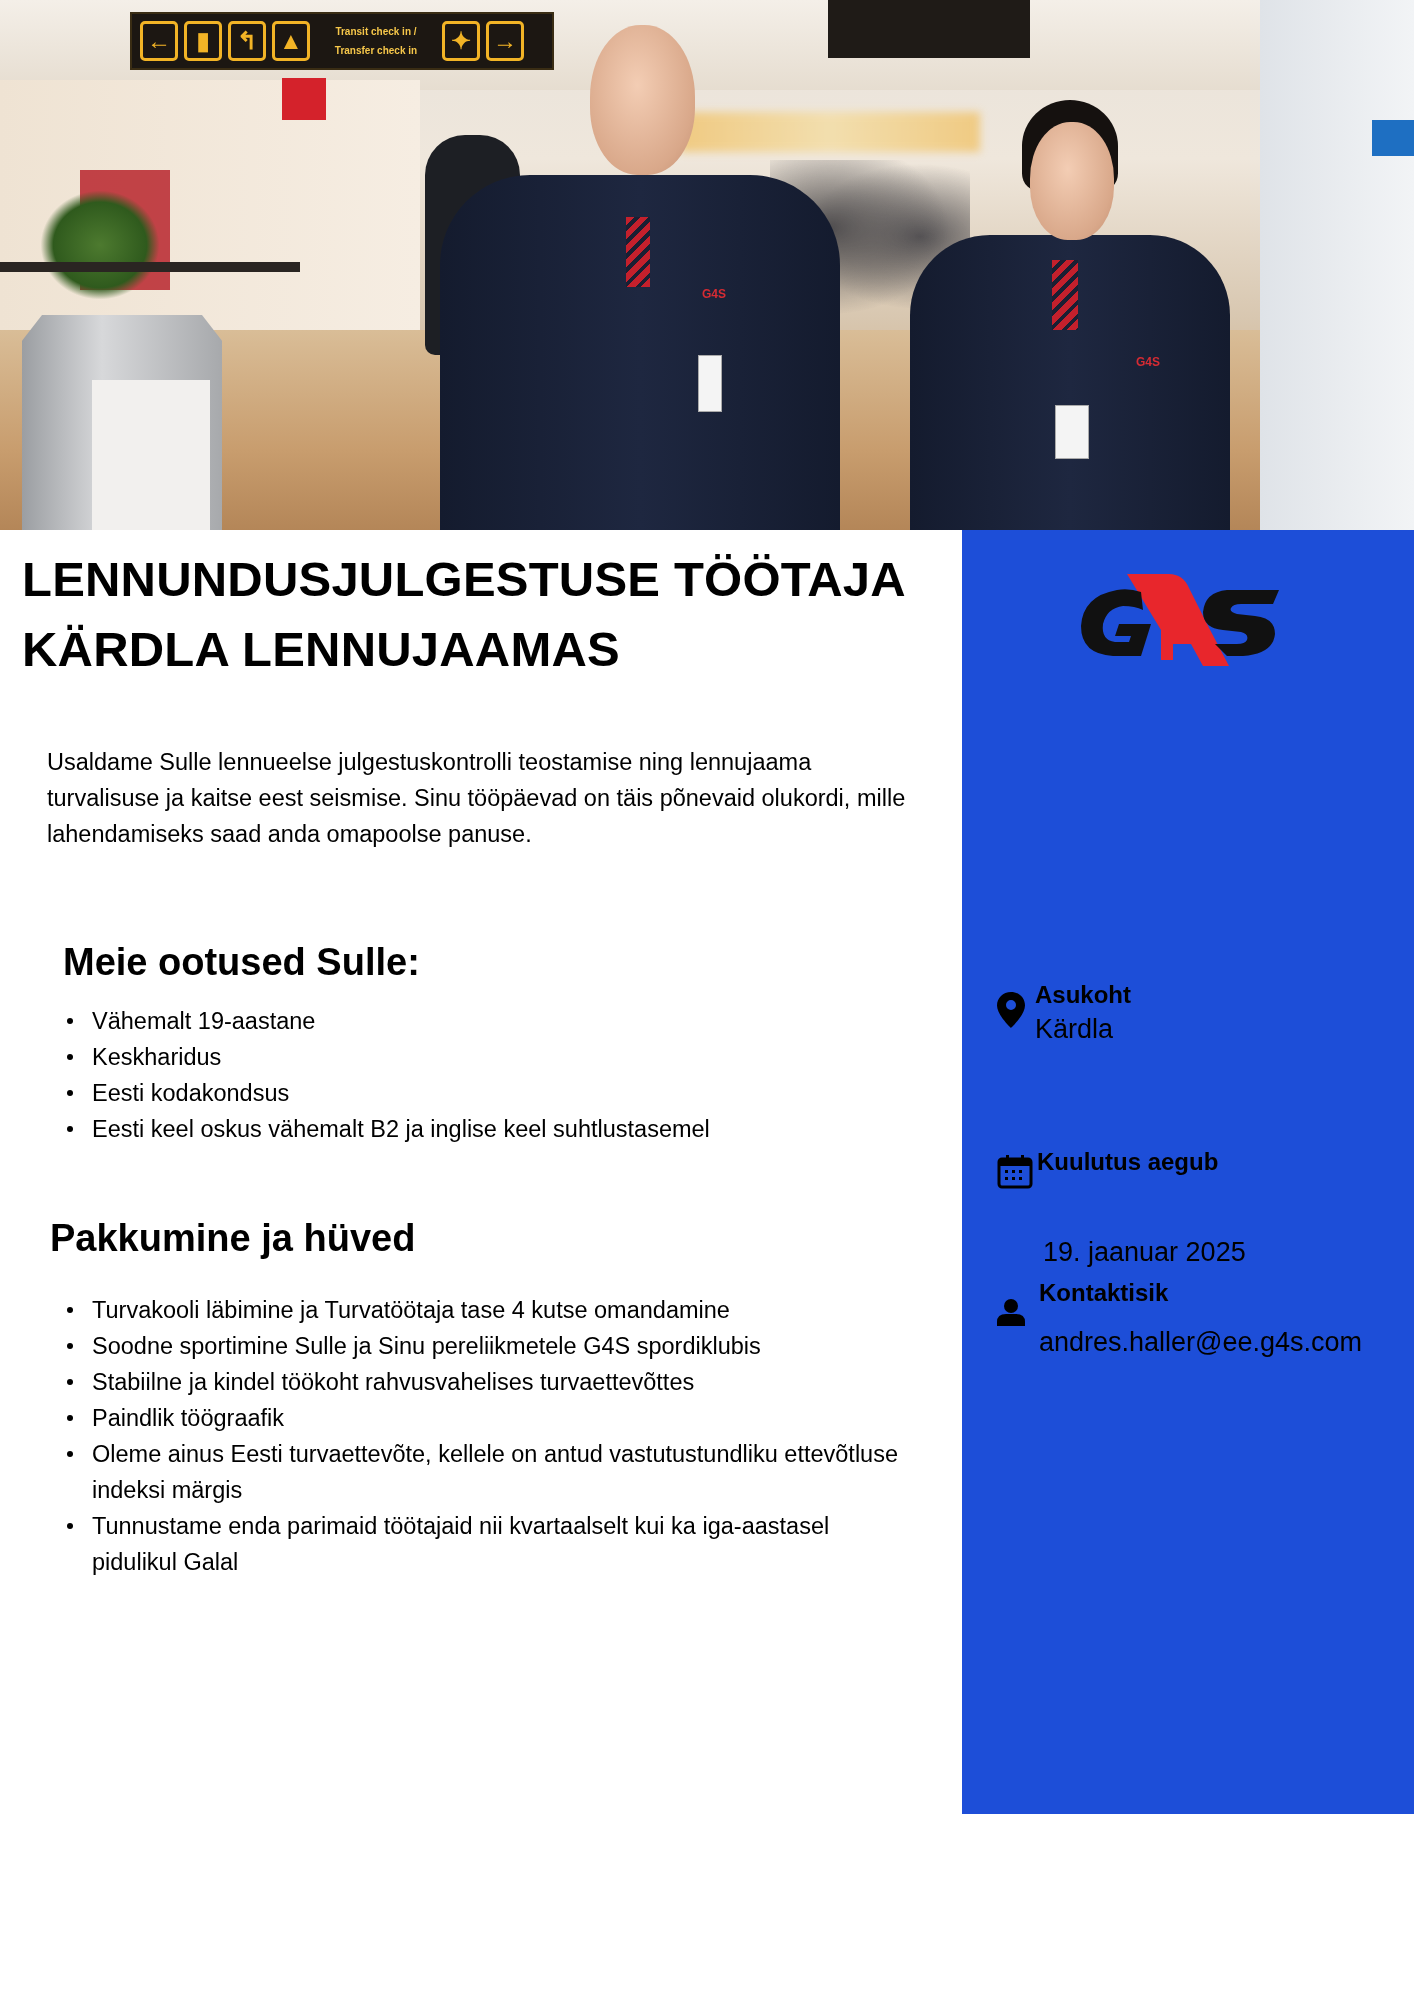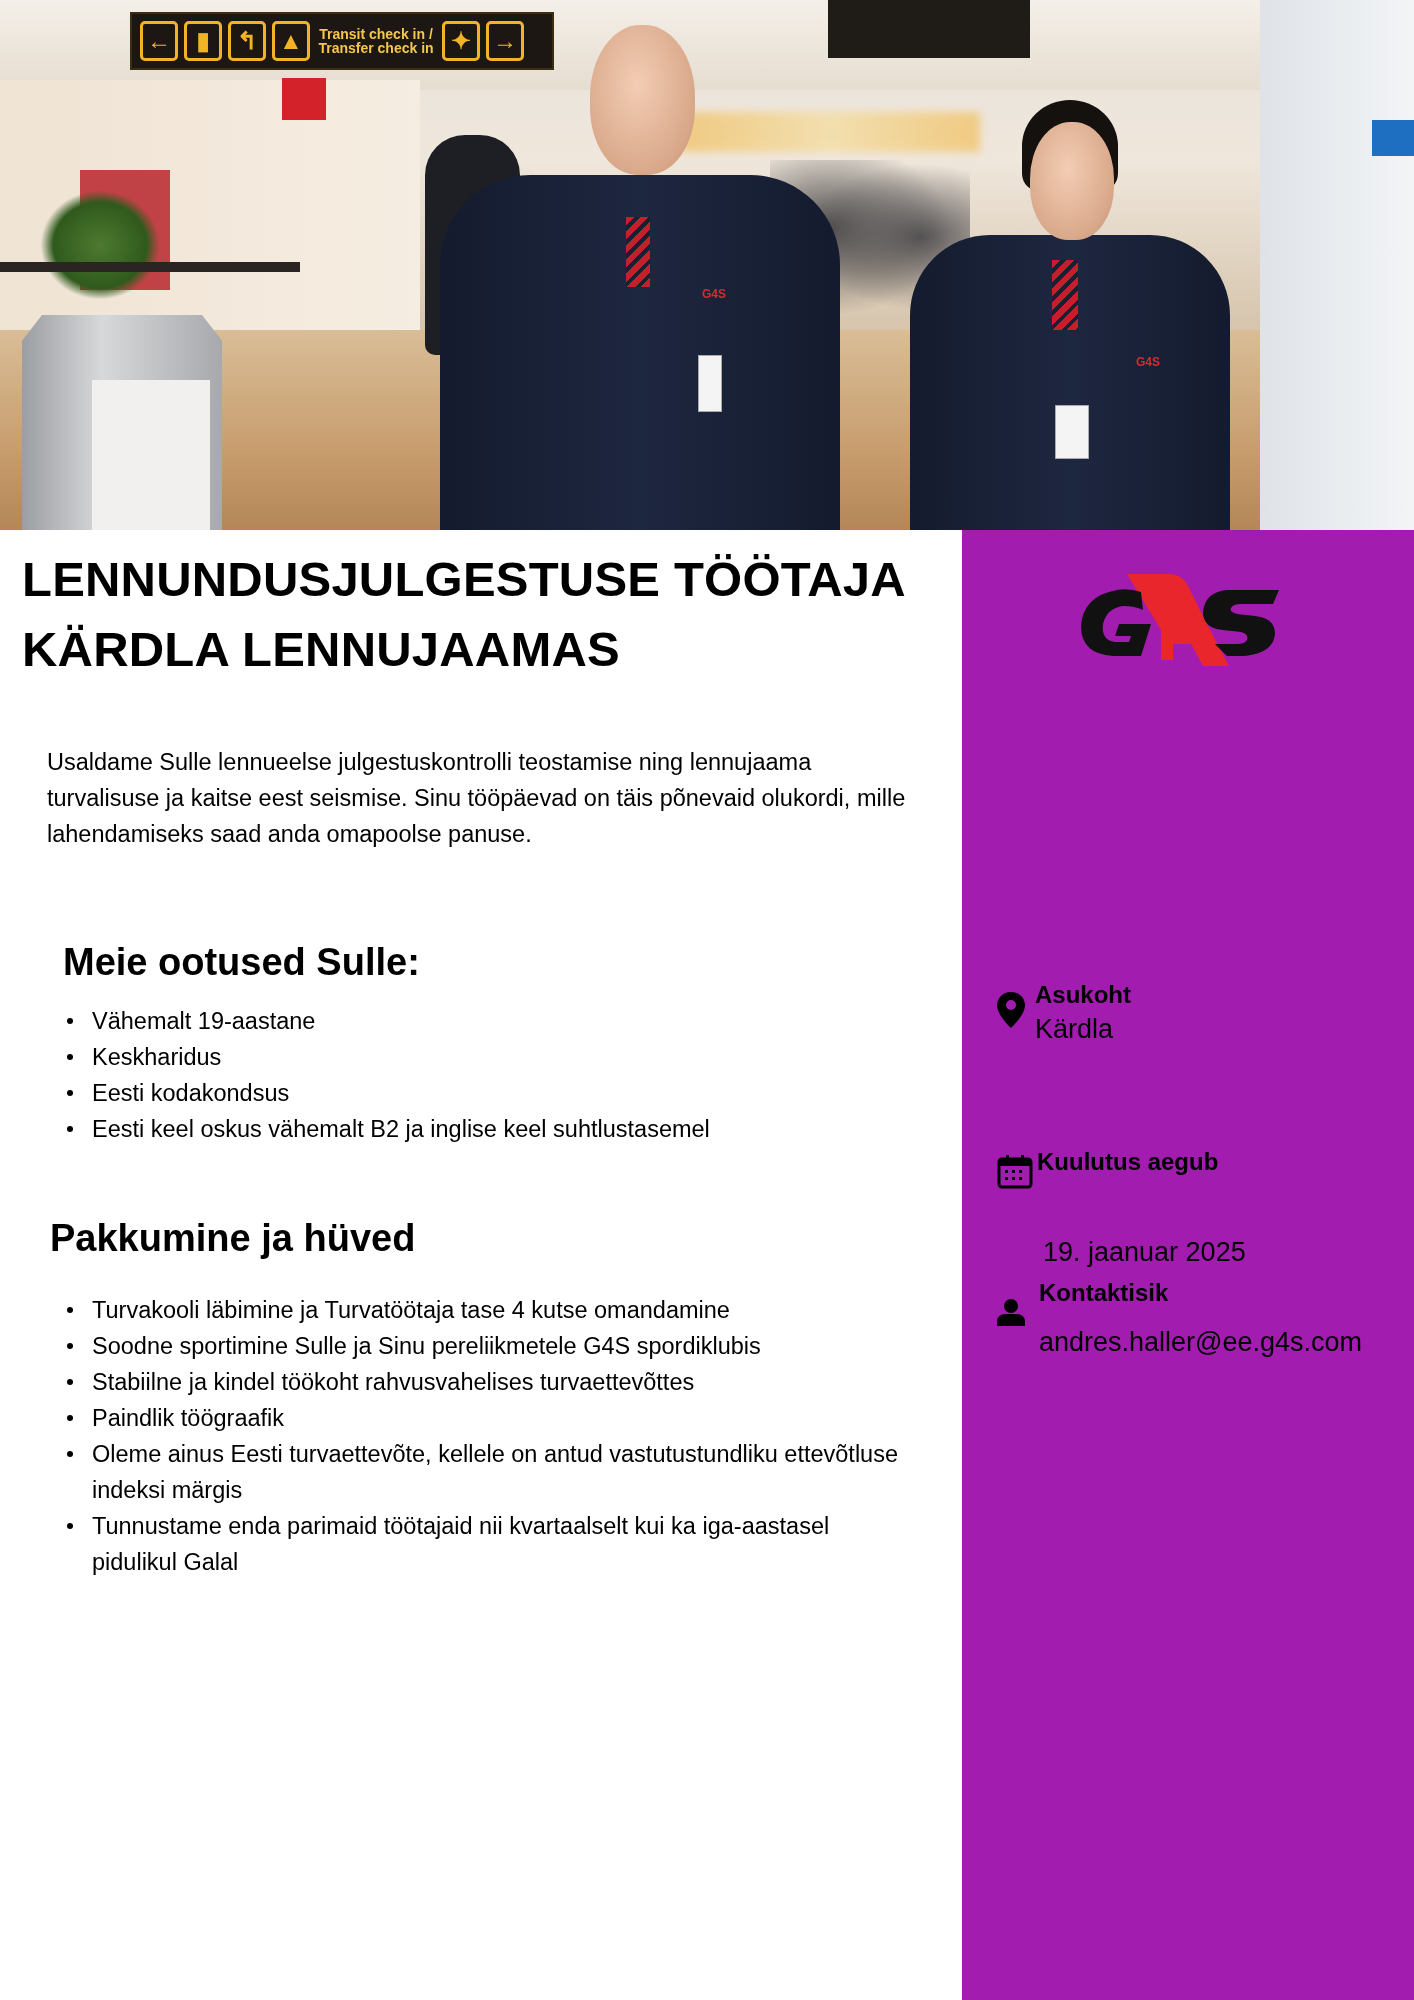--- a/index.html
+++ b/index.html
@@ -24,21 +24,21 @@
       background: radial-gradient(ellipse at center,#4d7a2f 0%,#2f5a1d 55%,transparent 70%); }
     .hero .counter { position:absolute; left:0; top:262px; width:300px; height:10px; background:#2a2522; }
     .hero .illy { position:absolute; left:282px; top:78px; width:44px; height:42px; background:#d4222b; }
     .hero .bin { position:absolute; left:22px; top:315px; width:200px; height:215px;
       background: linear-gradient(90deg,#9b9ea2,#d7d8da 40%,#a7a9ac); clip-path: polygon(10% 0,90% 0,100% 12%,100% 100%,0 100%,0 12%); }
     .hero .bin-label { position:absolute; left:92px; top:380px; width:118px; height:150px; background:#f2f0ee; }
     .hero .sign { position:absolute; left:130px; top:12px; width:424px; height:58px; background:#1c1712;
       border:2px solid #3a2d14; box-sizing:border-box; display:flex; align-items:center; gap:6px; padding:0 8px; }
     .hero .sign .box { width:38px; height:40px; border:3px solid #f2b426; border-radius:5px; box-sizing:border-box;
       color:#f2b426; font-size:24px; font-weight:bold; display:flex; align-items:center; justify-content:center; }
-    .hero .sign .txt { color:#f6c74a; font-size:14px; font-weight:bold; line-height:14px; width:120px; text-align:center; }
+    .hero .sign .txt { color:#f6c74a; font-size:10px; font-weight:bold; line-height:19px; width:120px; text-align:center; }
     .hero .sign2 { position:absolute; left:828px; top:0; width:202px; height:58px; background:#1f1b17; }
     .hero .walkway-lights { position:absolute; left:680px; top:112px; width:300px; height:40px;
       background: linear-gradient(90deg,#f2b43a,#f7d98a,#f2b43a); opacity:.55; filter: blur(4px); }
     .hero .pillar { position:absolute; left:1260px; top:0; width:154px; height:530px;
       background: linear-gradient(90deg,#dfe3e8,#f2f4f6); }
     .hero .bluesign { position:absolute; left:1372px; top:120px; width:42px; height:36px; background:#1e6fc2; }
     .hero .bg-person { position:absolute; left:425px; top:135px; width:95px; height:220px;
       background:#1d1f24; border-radius:40px 40px 10px 10px; }
     .hero .bg-crowd { position:absolute; left:770px; top:160px; width:200px; height:170px;
       background: radial-gradient(ellipse at 30% 40%,#2a2a30 0%,transparent 60%), radial-gradient(ellipse at 75% 45%,#33333a 0%,transparent 55%); opacity:.8; }
@@ -72,21 +72,21 @@
     .h2 { position:absolute; margin:0; font-weight:bold; font-size:38px; line-height:44px; }
     .h2.expect { left:63px; top:410px; }
     .h2.offer { left:50px; top:686px; }
     ul.list { position:absolute; margin:0; padding:0; list-style:none; font-size:23.5px; line-height:36px; }
     ul.list li { position:relative; padding-left:45px; }
     ul.list li::before { content:""; position:absolute; left:20px; top:15px; width:6px; height:6px; background:#000; border-radius:50%; }
     ul.expect-list { left:47px; top:473px; width:880px; }
     ul.offer-list { left:47px; top:762px; width:860px; }
 
     
-    .sidebar { position:absolute; left:962px; top:530px; width:452px; height:1470px; background:#a21caf; }
+    .sidebar { position:absolute; left:962px; top:530px; width:452px; height:1284px; background:#1d4ed8; }
     .g4s-logo { position:absolute; left:117px; top:44px; width:206px; height:92px; }
     .info { position:absolute; left:0; width:452px; }
     .info .icon { position:absolute; }
     .info .label { position:absolute; font-weight:bold; font-size:24px; line-height:30px; margin:0; }
     .info .value { position:absolute; font-size:27px; line-height:30px; margin:0; }
     .info.loc { top:450px; }
     .info.loc .icon { left:35px; top:12px; width:28px; height:36px; }
     .info.loc .label { left:73px; top:0; }
     .info.loc .value { left:73px; top:34px; }
     .info.exp { top:617px; }

